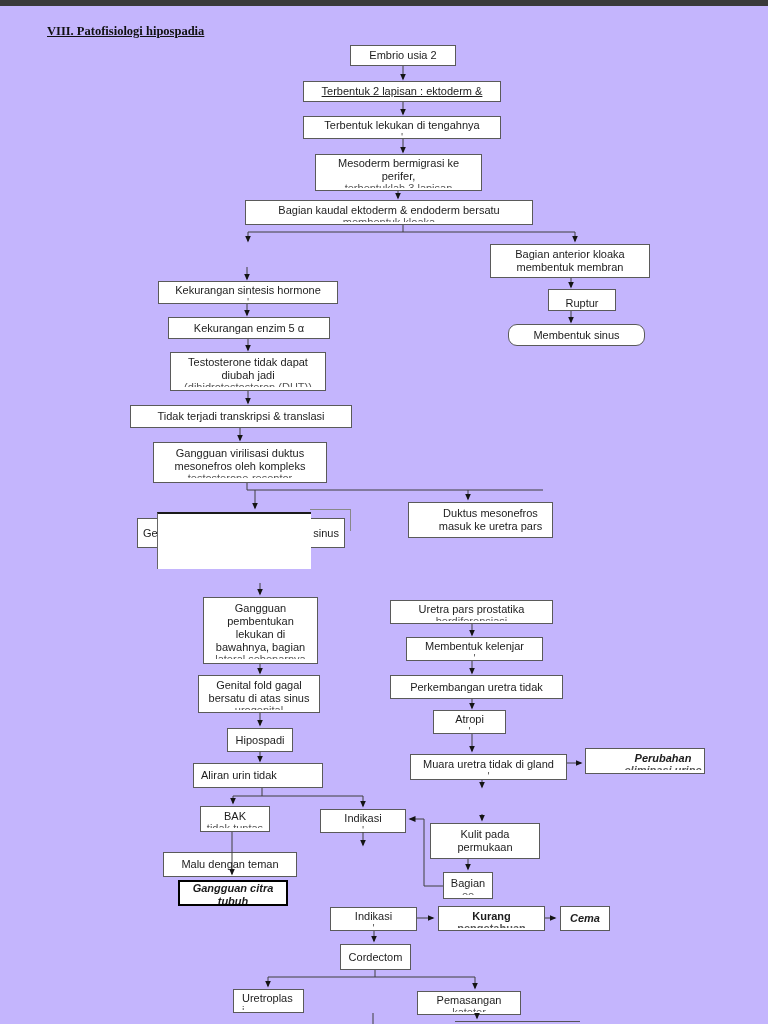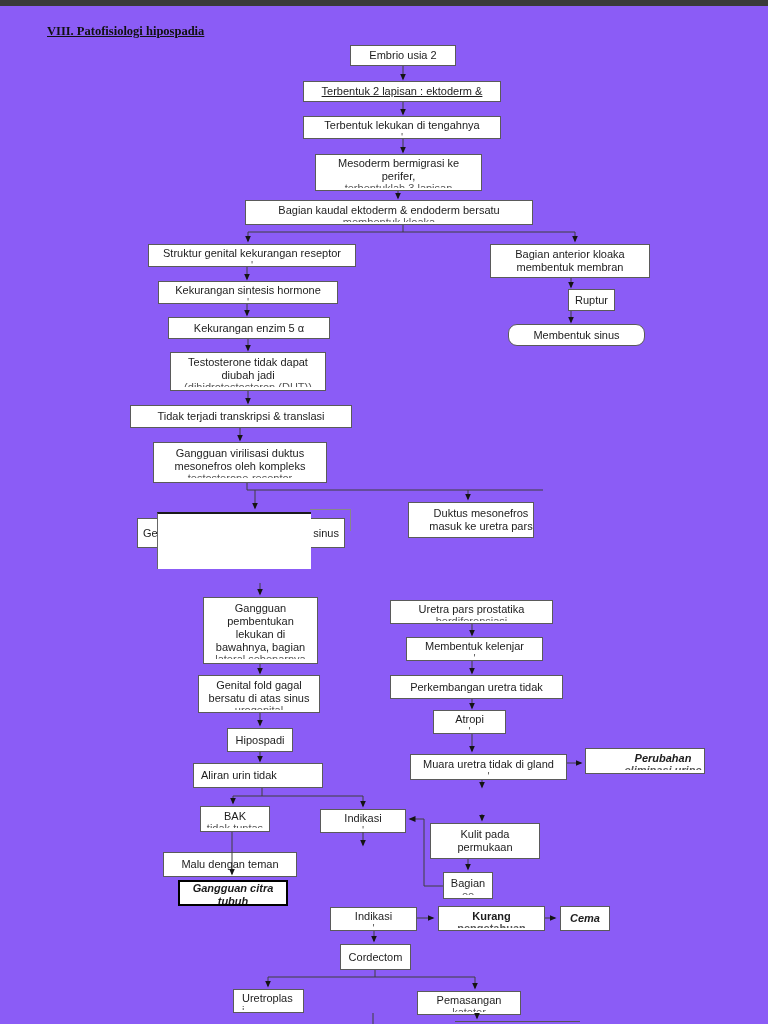--- a/index.html
+++ b/index.html
@@ -1,16 +1,16 @@
 <!DOCTYPE html>
 <html><head>
 <meta charset="utf-8">
 <style>
   html,body{margin:0;padding:0;background:#fff;}
-  #page{position:relative;width:768px;height:1024px;background:#8b5cf6;overflow:hidden;
+  #page{position:relative;width:768px;height:1024px;background:#c4b5fd;overflow:hidden;
         font-family:"Liberation Sans",sans-serif;}
   #topstrip{position:absolute;left:0;top:0;width:768px;height:6px;background:#3a3a3a;}
   #title{position:absolute;left:47px;top:24px;font-family:"Liberation Serif",serif;
          font-size:12.5px;font-weight:bold;text-decoration:underline;color:#111;}
   .box{position:absolute;background:#fff;border:1px solid #5a5a5a;box-sizing:border-box;
        display:flex;flex-direction:column;align-items:center;justify-content:center;
        font-size:11px;line-height:13px;color:#1c1c1c;text-align:center;overflow:hidden;z-index:2;}
   .box .ln{width:100%;}
   .box .clip{width:100%;height:5px;overflow:hidden;line-height:10px;font-size:11px;color:#555;}
   .la{align-items:flex-start;text-align:left;padding-left:7px;}
@@ -43,24 +43,20 @@
     </div>
   <div class="box" style="left:315px;top:154px;width:167px;height:37px;">
       <div class="ln">Mesoderm bermigrasi ke</div>
       <div class="ln">perifer,</div>
       <div class="clip">terbentuklah 3 lapisan diantaranya</div>
     </div>
   <div class="box" style="left:245px;top:200px;width:288px;height:25px;">
       <div class="ln">Bagian kaudal ektoderm &amp; endoderm bersatu</div>
       <div class="clip">membentuk kloaka</div>
     </div>
-  <div class="box" style="left:148px;top:244px;width:208px;height:23px;">
-      <div class="ln">Struktur genital kekurangan reseptor</div>
-      <div class="clip">'</div>
-    </div>
   <div class="box" style="left:158px;top:281px;width:180px;height:23px;">
       <div class="ln">Kekurangan sintesis hormone</div>
       <div class="clip">'</div>
     </div>
   <div class="box" style="left:168px;top:317px;width:162px;height:22px;">
       <div class="ln">Kekurangan enzim 5 α</div>
     </div>
   <div class="box" style="left:170px;top:352px;width:156px;height:39px;">
       <div class="ln">Testosterone tidak dapat</div>
       <div class="ln">diubah jadi</div>
@@ -71,27 +67,27 @@
     </div>
   <div class="box" style="left:153px;top:442px;width:174px;height:41px;">
       <div class="ln">Gangguan virilisasi duktus</div>
       <div class="ln">mesonefros oleh kompleks</div>
       <div class="clip">testosterone-reseptor</div>
     </div>
   <div class="box" style="left:490px;top:244px;width:160px;height:34px;">
       <div class="ln">Bagian anterior kloaka</div>
       <div class="ln">membentuk membran</div>
     </div>
-  <div class="box" style="left:568px;top:289px;width:47px;height:22px;">
+  <div class="box" style="left:548px;top:289px;width:68px;height:22px;justify-content:flex-end;">
       <div class="ln">Ruptur</div>
     </div>
   <div class="box" style="left:508px;top:324px;width:137px;height:22px;border-radius:9px;">
       <div class="ln">Membentuk sinus</div>
     </div>
-  <div class="box" style="left:408px;top:502px;width:126px;height:36px;padding-left:20px;">
+  <div class="box" style="left:408px;top:502px;width:145px;height:36px;padding-left:20px;">
       <div class="ln">Duktus mesonefros</div>
       <div class="ln">masuk ke uretra pars</div>
     </div>
 
   <div id="coverR" style="left:310px;top:509px;width:40px;height:21px;"></div>
   <div class="box" id="geBox" style="left:137px;top:518px;width:208px;height:30px;">
       <span>Ge</span>
       <span>s sinus</span>
     </div>
   <div id="coverQ" style="left:157px;top:512px;width:153px;height:55px;"></div>

